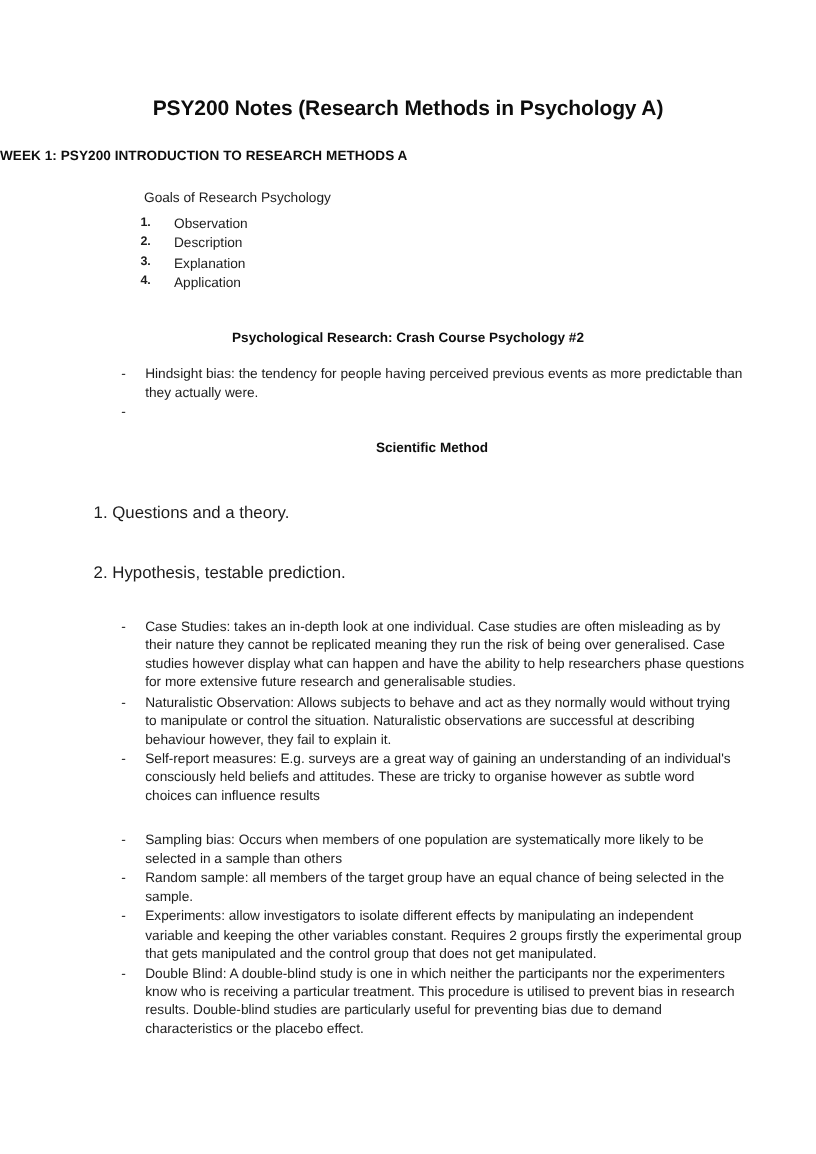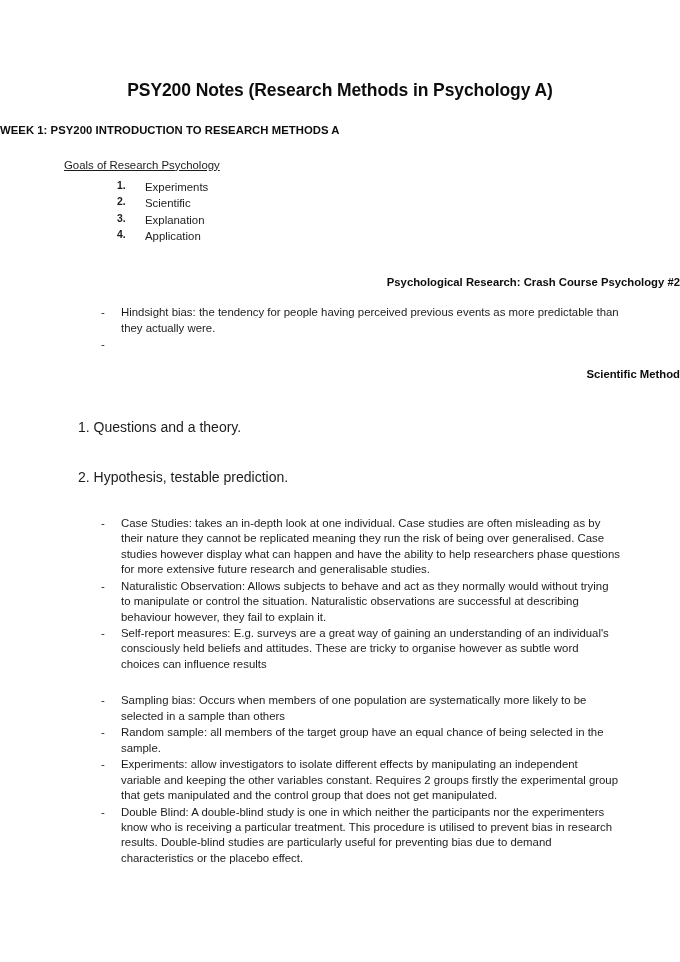--- a/index.html
+++ b/index.html
@@ -43,40 +43,39 @@
     margin: 0;
     line-height: 1.3;
     color: #0d0d0d;
   }
   .sub-heading.week    { padding-top: 21px; letter-spacing: 0.05px; }
   .sub-heading.lecture { padding-top: 19px; }
 
   .section-heading {
     font-size: 11.3px;
     font-weight: bold;
-    text-align: right;
+    text-align: center;
     margin: 0;
     line-height: 1.3;
     color: #0d0d0d;
   }
   .section-heading.crash    { padding-top: 31px; }
   .section-heading.sci      { padding-top: 30px; margin-left: 40px; }
   .section-heading.methods  { padding-top: 54px; }
 
   
   .para {
     font-size: 11.4px;
     line-height: 1.33;
     margin: 0;
     color: #1c1c1c;
   }
   .goals-label {
     padding-top: 20px;
-    padding-left: 64px;
-    text-decoration: underline;
+    padding-left: 120px;
   }
 
   
   ol.goals {
     margin: 6px 0 0 0;
     padding: 0;
     list-style: none;
   }
   ol.goals li {
     position: relative;
@@ -137,25 +136,25 @@
     <h1 class="doc-title">PSY200 Notes (Research Methods in Psychology A)</h1>
 
     <h2 class="sub-heading week">WEEK 1: PSY200 INTRODUCTION TO RESEARCH METHODS A</h2>
 
 
     <p class="para goals-label">Goals of Research Psychology</p>
 
     <ol class="goals">
       <li>
         <span class="num">1.</span>
-        <span>Experiments</span>
+        <span>Observation</span>
       </li>
       <li>
         <span class="num">2.</span>
-        <span>Scientific</span>
+        <span>Description</span>
       </li>
       <li>
         <span class="num">3.</span>
         <span>Explanation</span>
       </li>
       <li>
         <span class="num">4.</span>
         <span>Application</span>
       </li>
     </ol>

